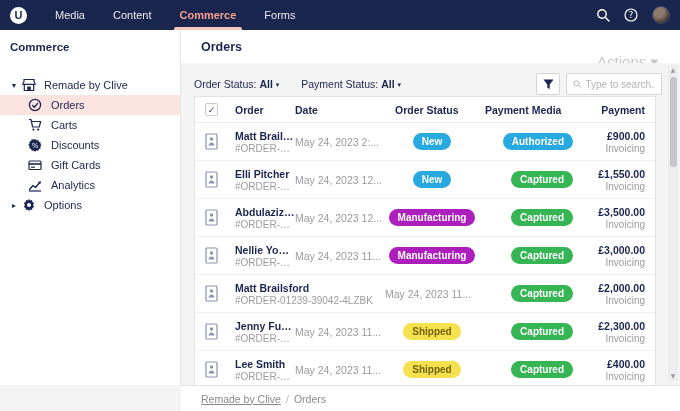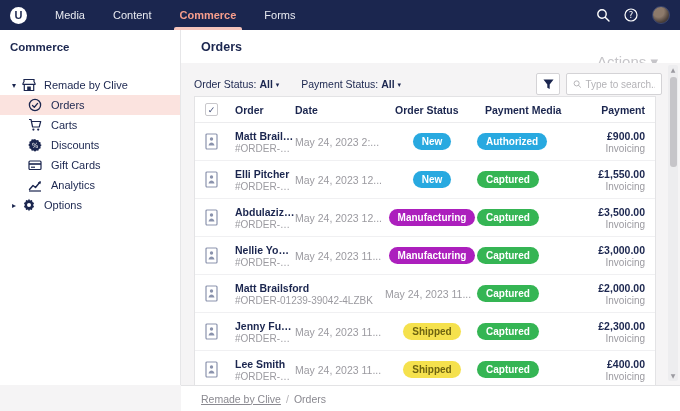--- a/index.html
+++ b/index.html
@@ -98,21 +98,21 @@
     font-weight:bold; font-size:10.5px; color:#1b264f; padding:0 10px;
   }
   .t-row {
     display:flex; align-items:center; height:38px; border-bottom:1px solid #f0f0f2;
     padding:0 10px; cursor:pointer;
   }
   .col-check { width:30px; flex:none; display:flex; align-items:center; }
   .col-name  { flex:1.45; min-width:0; }
   .col-date  { width:92px; flex:none; color:#9b9aa0; font-size:10.5px; white-space:nowrap; overflow:hidden; }
   .col-ost   { width:90px; flex:none; display:flex; justify-content:center; }
-  .col-pst   { width:96px; flex:none; display:flex; justify-content:flex-start; }
+  .col-pst   { width:96px; flex:none; display:flex; justify-content:flex-end; }
   .col-pay   { width:72px; flex:none; text-align:right; }
   .t-head .col-ost, .t-head .col-pst { justify-content:flex-start; padding-left:8px; }
   .checkbox {
     width:13px; height:13px; border:1px solid #c9c8cc; border-radius:2px;
     background:#fff; display:flex; align-items:center; justify-content:center;
     font-family:"DejaVu Sans",sans-serif; font-size:9px; color:#3e4a75; cursor:pointer;
   }
   .row-icon { width:13px; height:17px; color:#8b93ad; display:block; }
   .name-main { font-weight:bold; font-size:10.5px; color:#1b264f; white-space:nowrap; overflow:hidden; text-overflow:ellipsis; }
   .name-sub  { color:#9b9aa0; font-size:10px; margin-top:1px; white-space:nowrap; overflow:hidden; text-overflow:ellipsis; }

